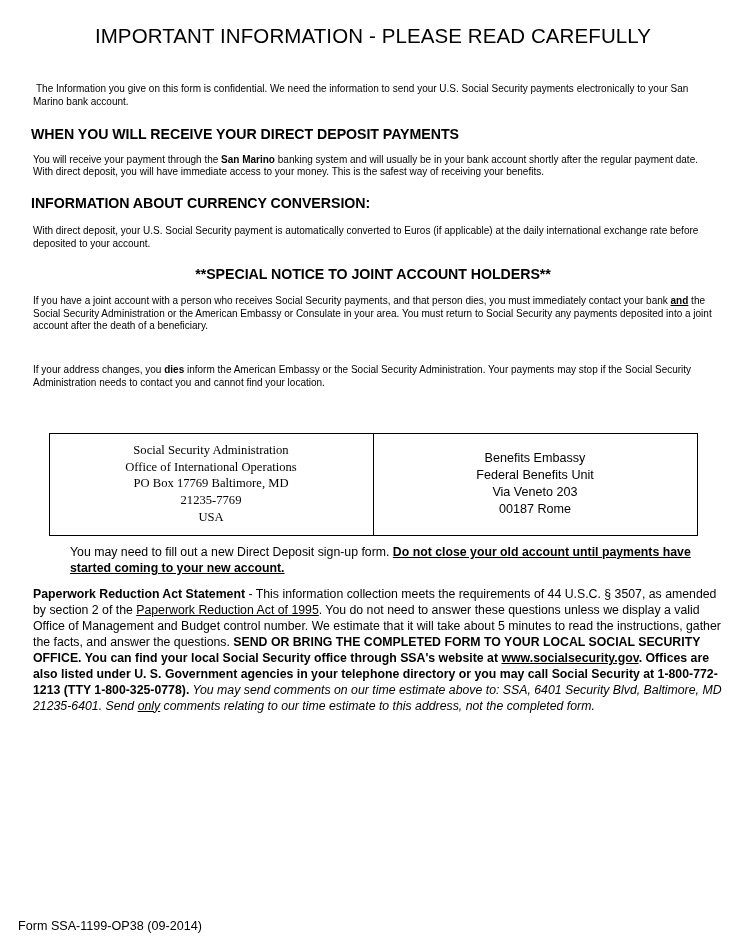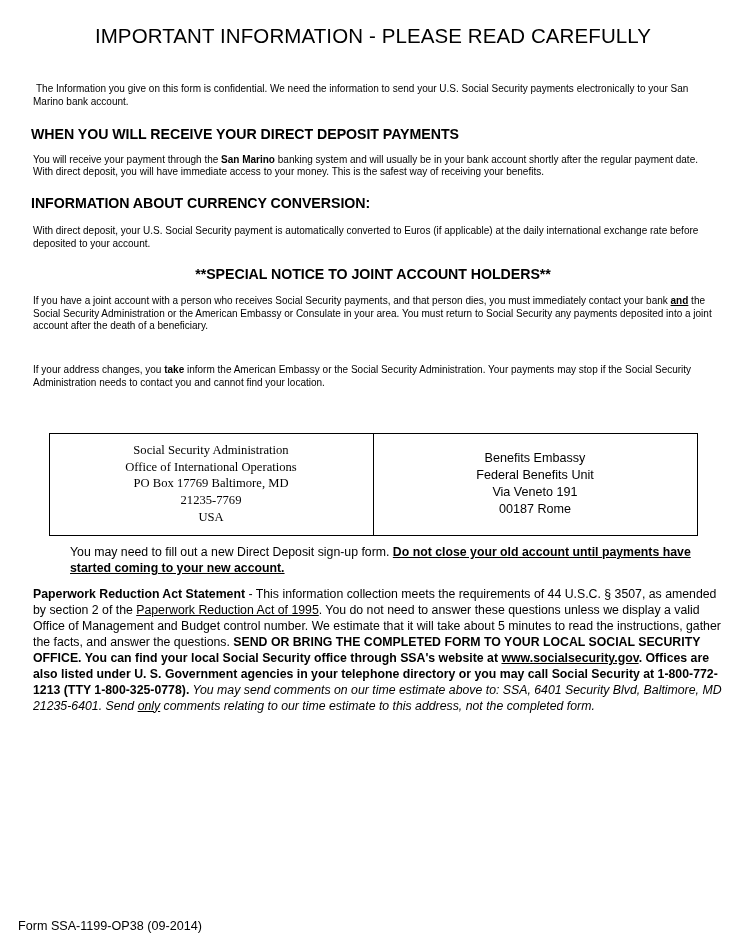--- a/index.html
+++ b/index.html
@@ -145,21 +145,21 @@
 
   <div class="sp-6"></div>
 
   <p class="body-text"><span>If you have a joint account with a person who receives Social Security payments, and that person dies, you must immediately contact your bank </span><span class="bu">and</span><span> the Social Security Administration or the American Embassy or Consulate in your area. You must return to Social Security any payments deposited into a joint account after the death of a beneficiary.</span></p>
 
   <div class="sp-2"></div>
 
 
   <div class="sp-5"></div>
 
-  <p class="body-text"><span>If your address changes, you </span><b>take</b><span> inform the American Embassy or the Social Security Administration. Your payments may stop if the Social Security Administration needs to contact you and cannot find your location.</span></p>
+  <p class="body-text"><span>If your address changes, you </span><b>dies</b><span> inform the American Embassy or the Social Security Administration. Your payments may stop if the Social Security Administration needs to contact you and cannot find your location.</span></p>
 
   <div class="sp-9"></div>
 
 
   <div class="sp-9"></div>
 
 
   <div class="sp-4"></div>
 
   <table class="addr-table">
@@ -168,21 +168,21 @@
       <td class="left-cell">
         <span>Social Security Administration</span><br>
         <span>Office of International Operations</span><br>
         <span>PO Box 17769 Baltimore, MD</span><br>
         <span>21235-7769</span><br>
         <span>USA</span>
       </td>
       <td class="right-cell">
         <span>Benefits Embassy</span><br>
         <span>Federal Benefits Unit</span><br>
-        <span>Via Veneto 191</span><br>
+        <span>Via Veneto 203</span><br>
         <span>00187 Rome</span>
       </td>
     </tr>
   </tbody>
     </table>
 
   <div class="sp-7"></div>
 
   <p class="note-line"><span>You may need to fill out a new Direct Deposit sign-up form. </span><span class="bu">Do not close your old account until payments have started coming to your new account.</span></p>
 

